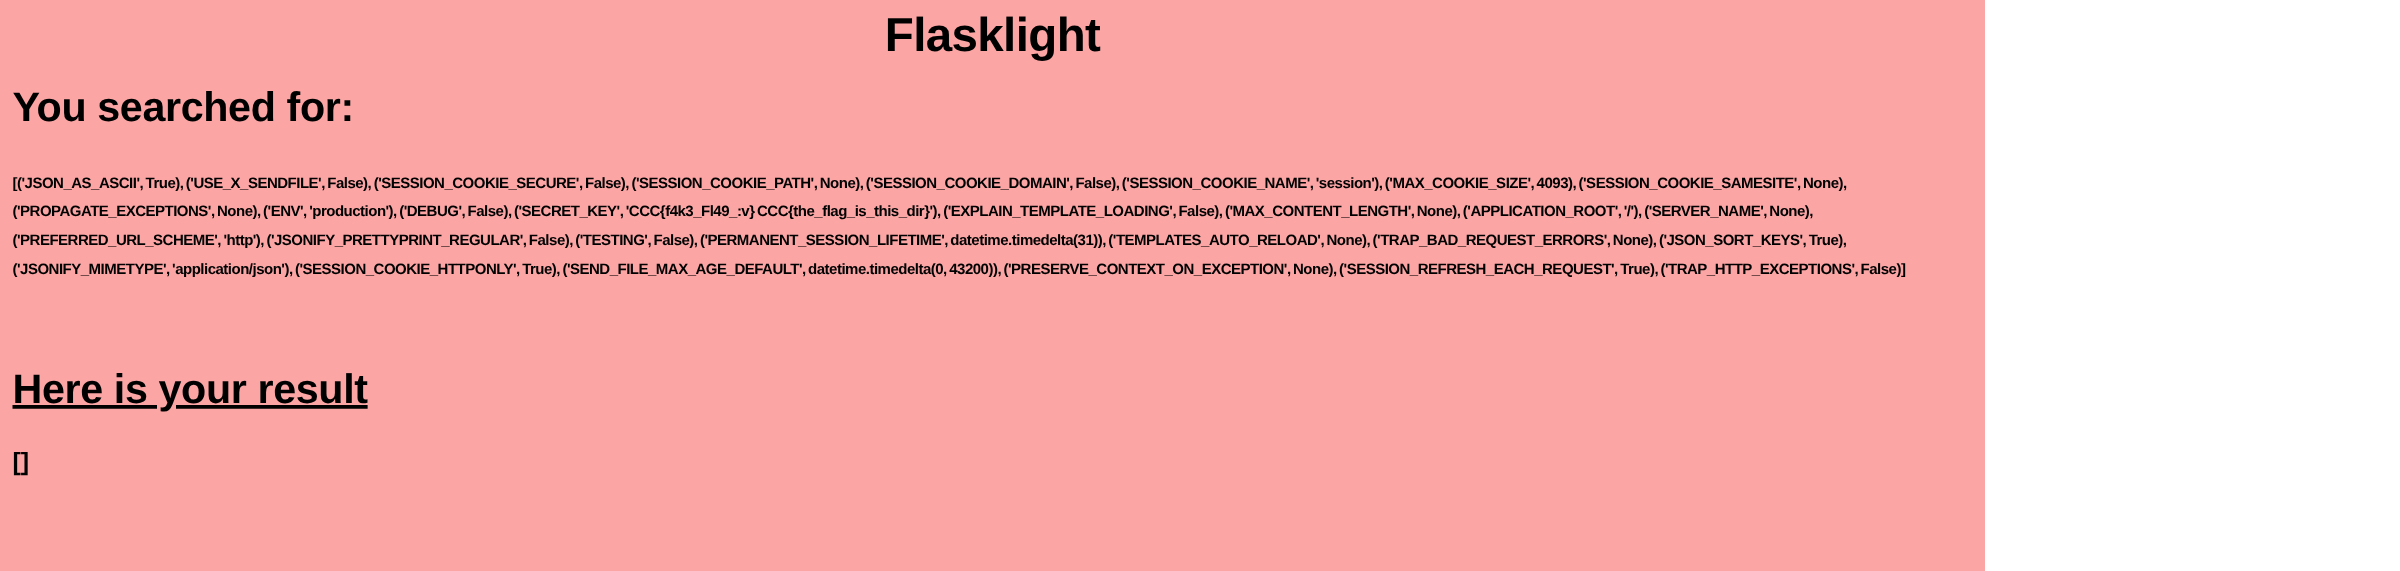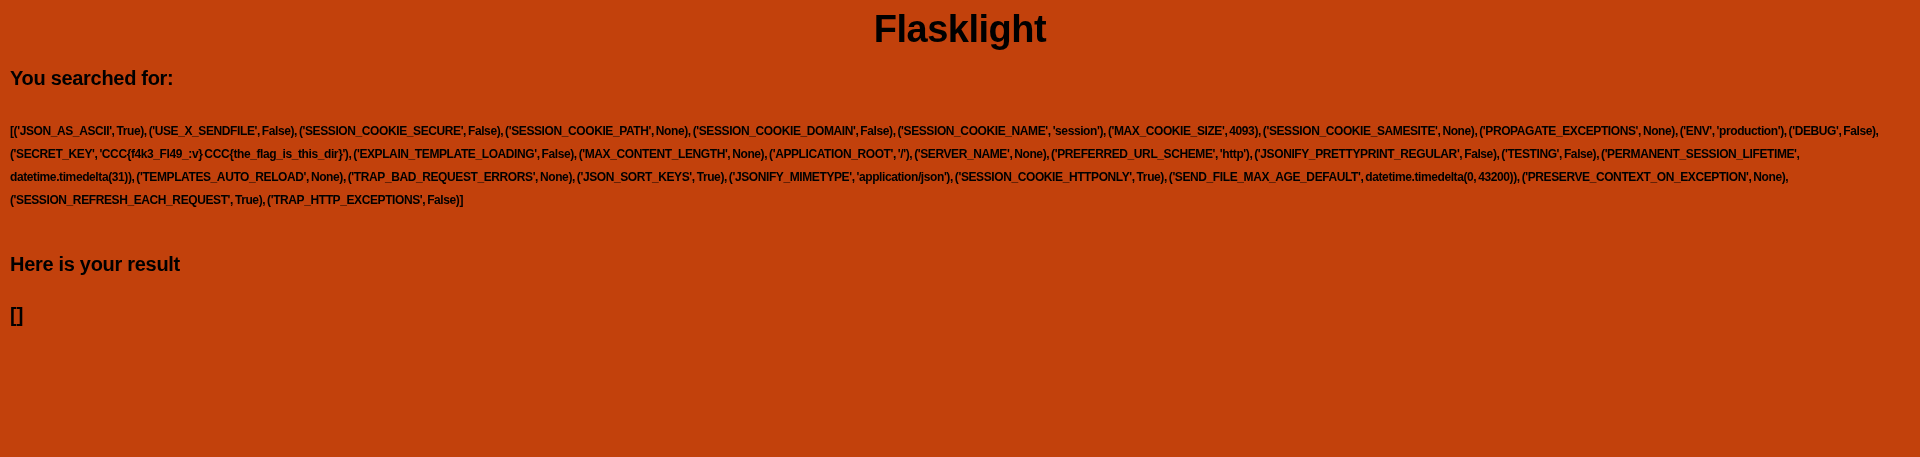--- a/index.html
+++ b/index.html
@@ -2,52 +2,53 @@
 <html><head>
 <meta charset="utf-8">
 <style>
   html, body {
     margin: 0;
     padding: 0;
     background: #ffffff;
   }
   .page {
     position: relative;
-    width: 1920px;
+    width: 1588px;
     height: 457px;
     box-sizing: border-box;
     padding: 8px 10px 0 10px;
     overflow: hidden;
-    background: #c2410c;
+    background: #fca5a5;
     color: #000000;
     font-family: "Liberation Sans", "DejaVu Sans", sans-serif;
     font-weight: bold;
   }
   .title {
     font-size: 38px;
     line-height: 1.15;
     text-align: center;
     margin: 0 0 12px 0;
     letter-spacing: -0.5px;
   }
   .section-heading {
-    font-size: 20px;
+    font-size: 33px;
     line-height: 1.2;
     margin: 14px 0 0 0;
     letter-spacing: -0.3px;
   }
   .results-text {
     font-size: 12px;
     line-height: 23px;
     margin: 30px 0 0 0;
     letter-spacing: -0.4px;
     word-spacing: -1px;
   }
   .result-heading {
-    margin-top: 40px;
+    margin-top: 64px;
+    text-decoration: underline;
   }
   .output-text {
     font-size: 20px;
     line-height: 23px;
     margin: 28px 0 0 0;
   }
 </style>
 </head>
 <body>
 

